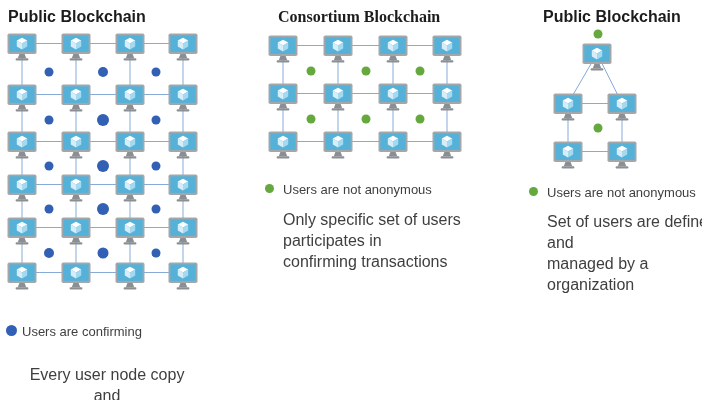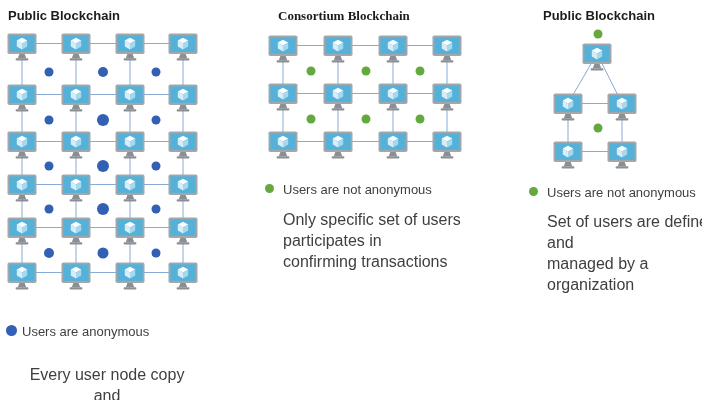--- a/index.html
+++ b/index.html
@@ -6,21 +6,21 @@
   body {
     width: 702px; height: 400px;
     position: relative;
     background: #ffffff;
     font-family: "Liberation Sans", sans-serif;
     overflow: hidden;
   }
   #diagram { position: absolute; left: 0; top: 0; }
   .title {
     position: absolute;
-    font-size: 13px;
+    font-size: 16px;
     font-weight: bold;
     color: #1c1c1c;
     white-space: nowrap;
   }
   .legend-dot {
     position: absolute;
     border-radius: 50%;
   }
   .legend-label {
     position: absolute;
@@ -184,21 +184,21 @@
       <use href="#monitor" x="553" y="141" width="30" height="28"></use>
       <use href="#monitor" x="607" y="141" width="30" height="28"></use>
     </g>
 </svg>
 
 <div class="title" style="left: 8px; top: 8px;">Public Blockchain</div>
 <div class="title" style="left: 278px; top: 8px; font-family: Liberation Serif, serif;">Consortium Blockchain</div>
 <div class="title" style="left: 543px; top: 8px;">Public Blockchain</div>
 
 <span class="legend-dot" style="left: 6px; top: 325px; width: 11px; height: 11px; background: rgb(49, 96, 180);"></span>
-<div class="legend-label" style="left: 22px; top: 324px;">Users are anonymous</div>
+<div class="legend-label" style="left: 22px; top: 324px;">Users are confirming</div>
 <div class="legend-desc" style="left: 22px; top: 364px; width: 170px; text-align: center;">Every user node copy and
 participates in confirming
 transactions</div>
 
 <span class="legend-dot" style="left: 265px; top: 184px; width: 9px; height: 9px; background: rgb(101, 168, 61);"></span>
 <div class="legend-label" style="left: 283px; top: 182px;">Users are not anonymous</div>
 <div class="legend-desc" style="left: 283px; top: 209px; width: 215px;">Only specific set of users participates in
 confirming transactions</div>
 
 <span class="legend-dot" style="left: 529px; top: 187px; width: 9px; height: 9px; background: rgb(101, 168, 61);"></span>

